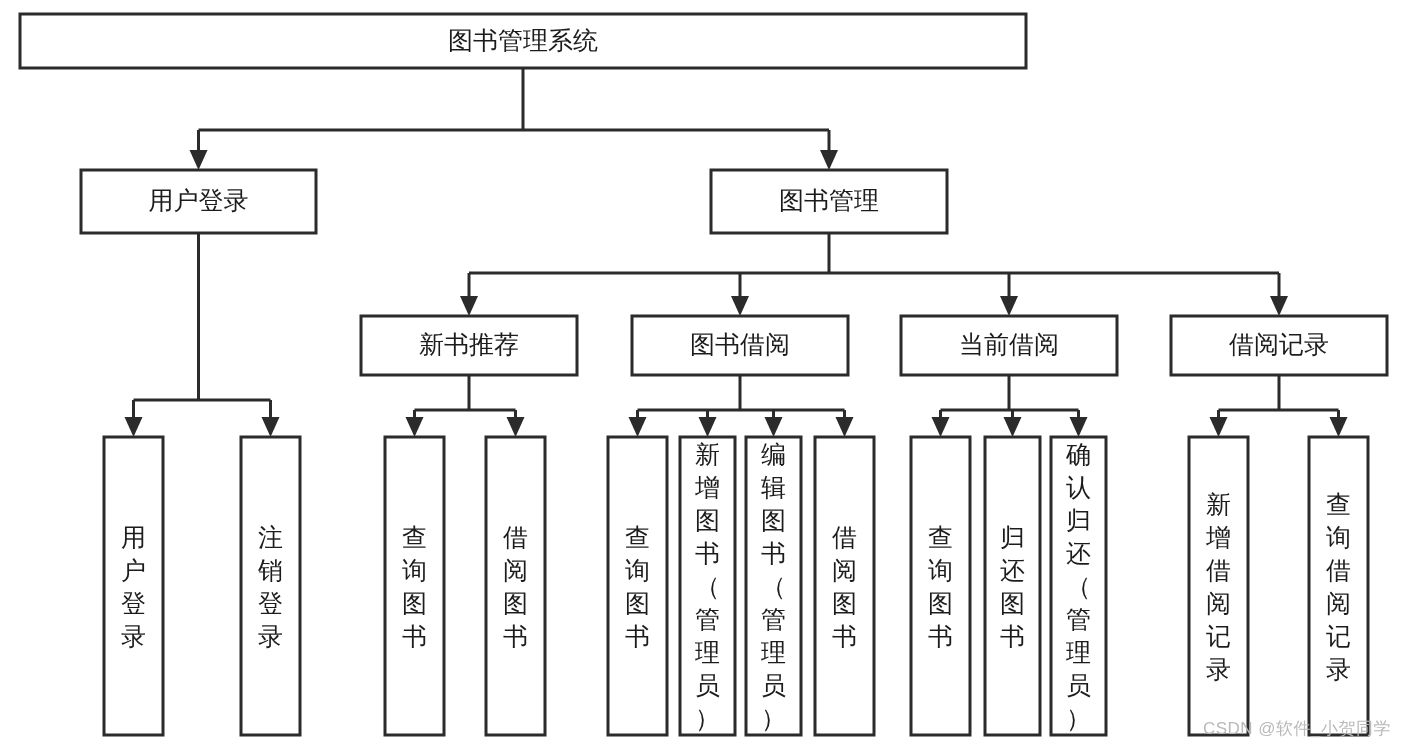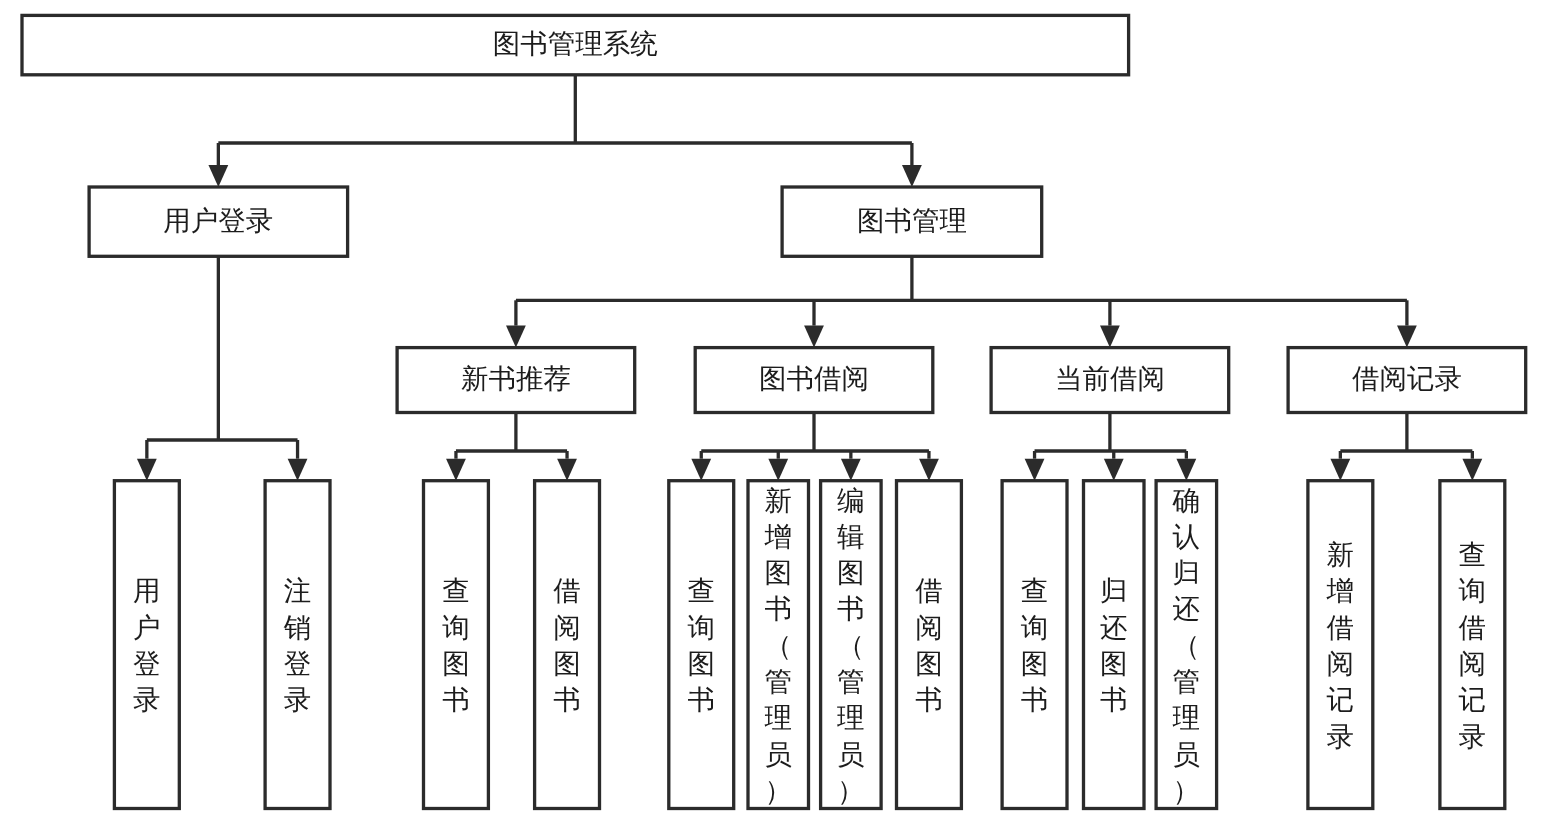--- a/index.html
+++ b/index.html
@@ -199,13 +199,14 @@
         <g>
           <rect x="1189" y="437" width="59" height="298" class="node-rect"></rect>
           <text x="1218.5" class="node-label-v"><tspan x="1218.5" y="512.74">新</tspan><tspan x="1218.5" y="545.74">增</tspan><tspan x="1218.5" y="578.74">借</tspan><tspan x="1218.5" y="611.74">阅</tspan><tspan x="1218.5" y="644.74">记</tspan><tspan x="1218.5" y="677.74">录</tspan></text>
         </g>
         <g>
           <rect x="1309" y="437" width="59" height="298" class="node-rect"></rect>
           <text x="1338.5" class="node-label-v"><tspan x="1338.5" y="512.74">查</tspan><tspan x="1338.5" y="545.74">询</tspan><tspan x="1338.5" y="578.74">借</tspan><tspan x="1338.5" y="611.74">阅</tspan><tspan x="1338.5" y="644.74">记</tspan><tspan x="1338.5" y="677.74">录</tspan></text>
         </g>
       </g>
   </svg>
+  <div class="watermark">CSDN @软件_小贺同学</div>
 </div>
 
 </body></html>

